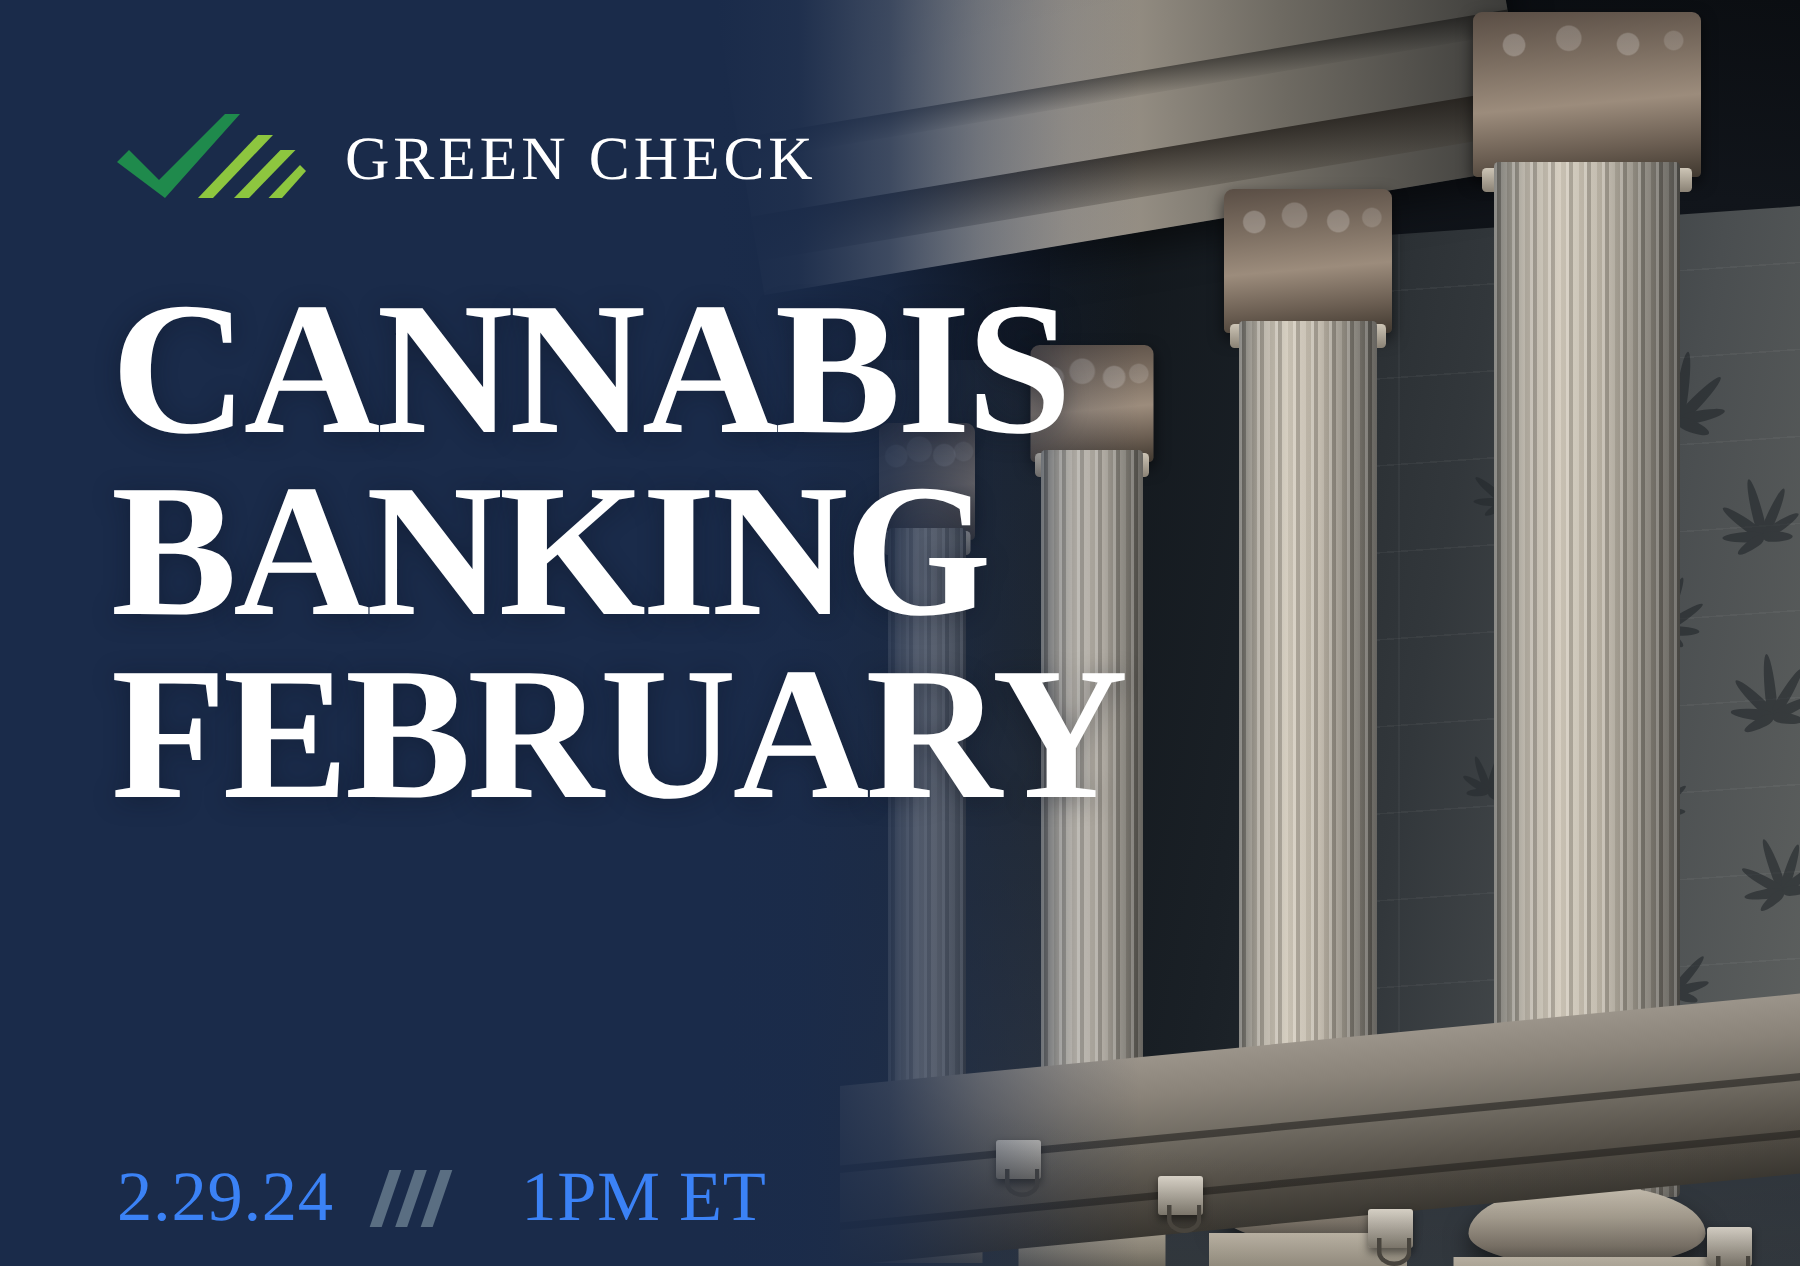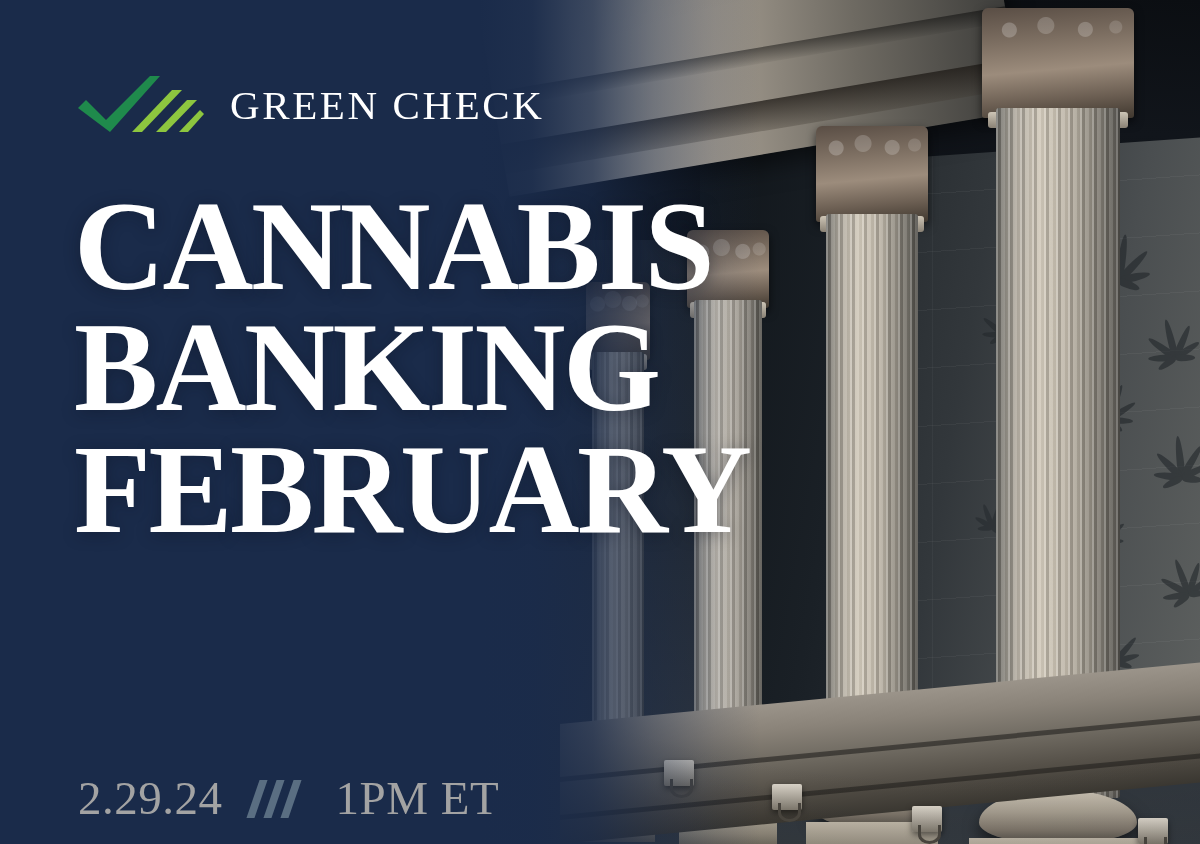--- a/index.html
+++ b/index.html
@@ -172,27 +172,27 @@
     text-shadow:0 2px 16px rgba(10,16,28,.38);
   }
   .hl-thin{font-size:126px;font-weight:400;letter-spacing:-1px;}
   .hl-bold{font-size:126px;font-weight:700;letter-spacing:-2.5px;margin-top:8px;}
 
   
   .footer{
     position:absolute;left:78px;top:775px;
     display:flex;align-items:center;white-space:nowrap;
   }
-  .f-date,.f-time{color:#a3a3a3;font-size:47px;font-weight:400;letter-spacing:.5px;line-height:1;}
+  .f-date,.f-time{color:#3b82f6;font-size:47px;font-weight:400;letter-spacing:.5px;line-height:1;}
   .f-sep{display:flex;margin:0 26px 0 30px;}
   .f-sep span{
     display:block;width:8px;height:38px;margin-right:9px;
     background:#5A6E82;transform:skewX(-19deg);
   }
-  .f-time{margin-left:6px;}
+  .f-time{margin-left:18px;}
 </style>
 </head>
 <body>
 
 <div class="poster">
 
   <div class="photo">
 
     <div class="soffit"></div>
     <div class="backwall-dark"></div>

